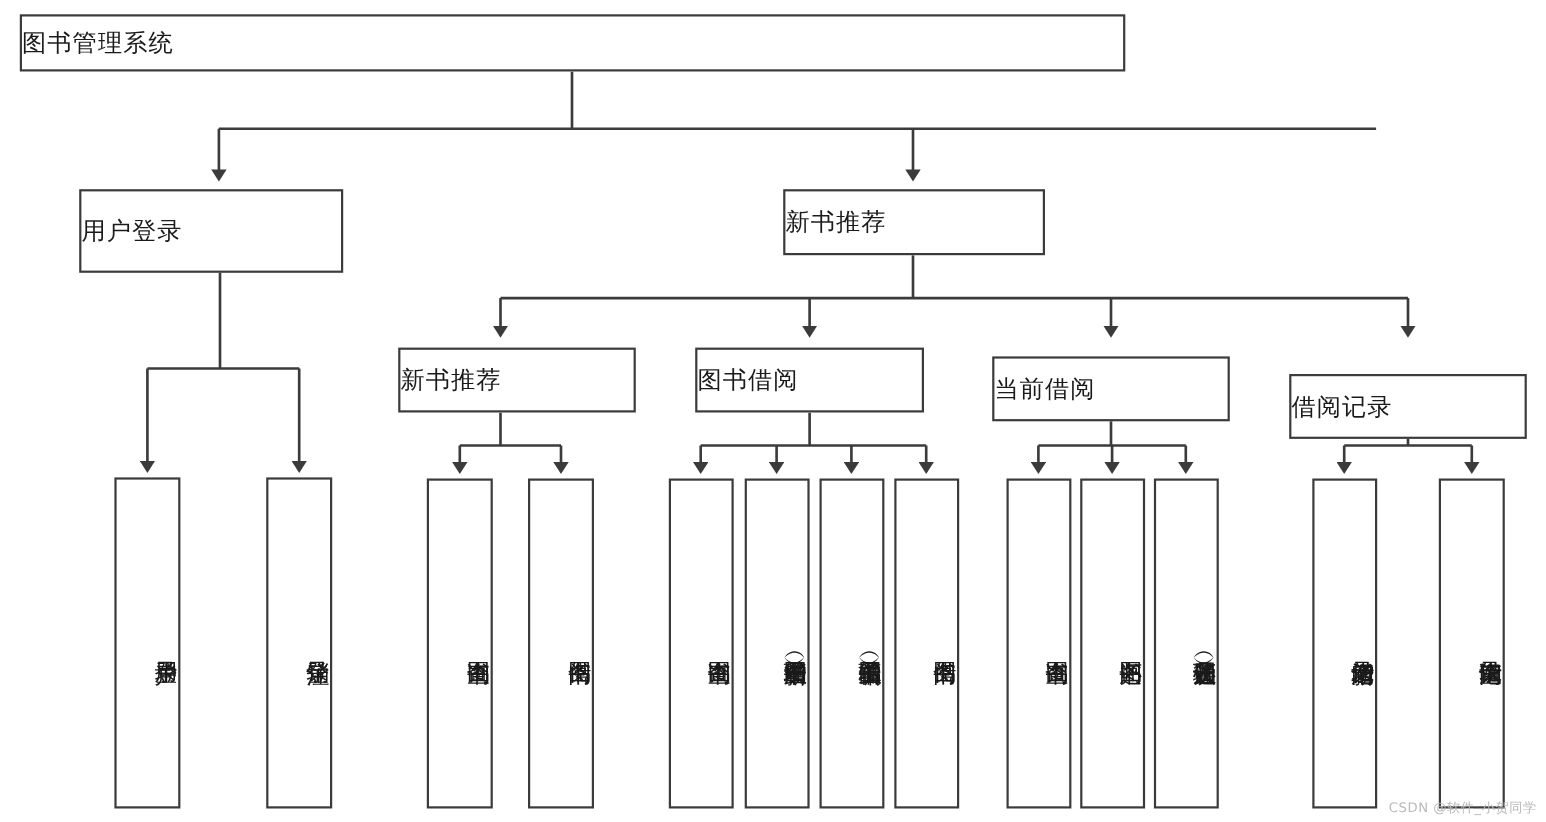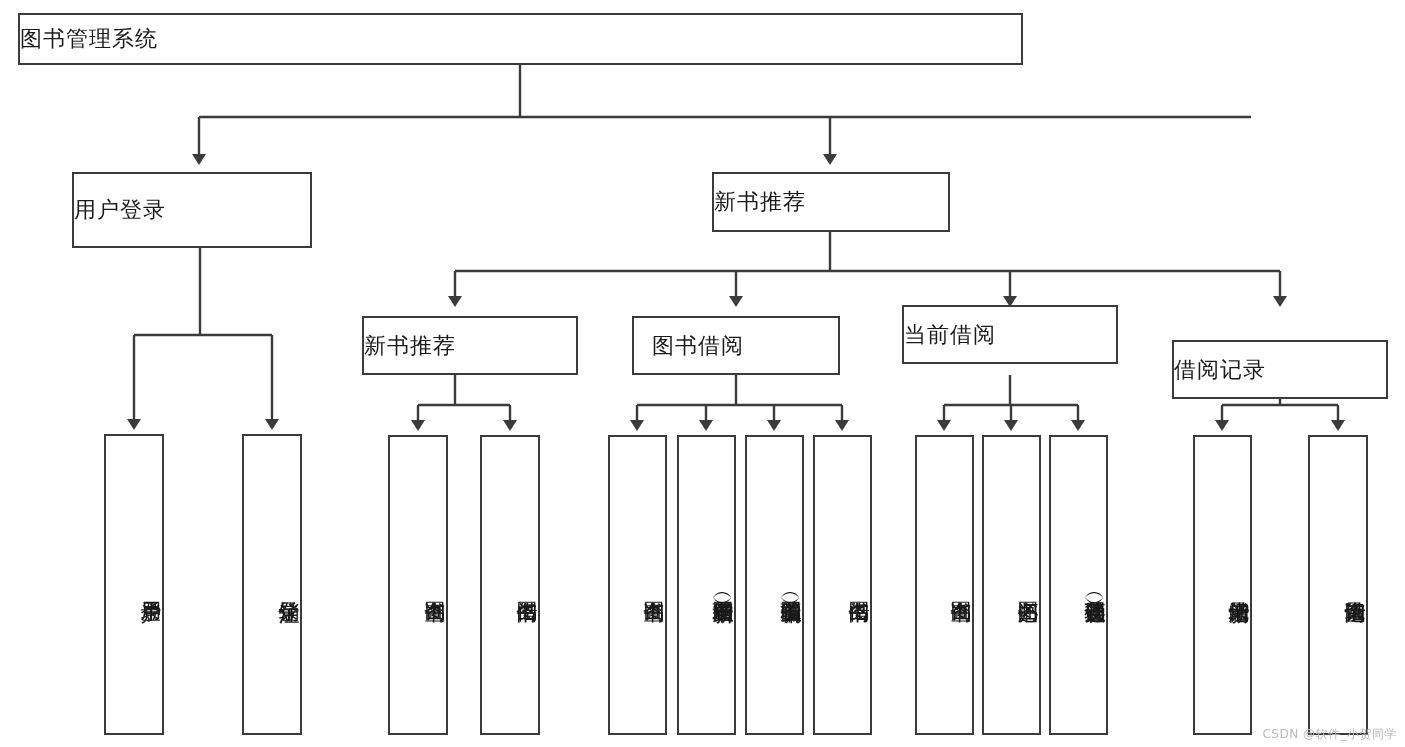--- a/index.html
+++ b/index.html
@@ -131,24 +131,24 @@
   <div class="node horiz" style="left:72px; top:172px; width:240px; height:76px;">
     <span class="lbl">用户登录</span>
   </div>
   <div class="node horiz" style="left:712px; top:172px; width:238px; height:60px;">
     <span class="lbl">新书推荐</span>
   </div>
 
   <div class="node horiz" style="left:362px; top:316px; width:216px; height:59px;">
     <span class="lbl">新书推荐</span>
   </div>
-  <div class="node horiz" style="left:632px; top:316px; width:208px; height:59px;padding-left:18px;">
+  <div class="node horiz" style="left:632px; top:316px; width:208px; height:59px;">
     <span class="lbl">图书借阅</span>
   </div>
-  <div class="node horiz" style="left:902px; top:305px; width:216px; height:59px;">
+  <div class="node horiz" style="left:902px; top:324px; width:216px; height:59px;">
     <span class="lbl">当前借阅</span>
   </div>
   <div class="node horiz" style="left:1172px; top:316px; width:216px; height:59px;margin-top:24px;">
     <span class="lbl">借阅记录</span>
   </div>
 
   <div class="node vert" style="left:104px; top:434px; width:60px; height:301px;">
     <span class="lbl">用户登录</span>
   </div>
   <div class="node vert" style="left:242px; top:434px; width:60px; height:301px;">

